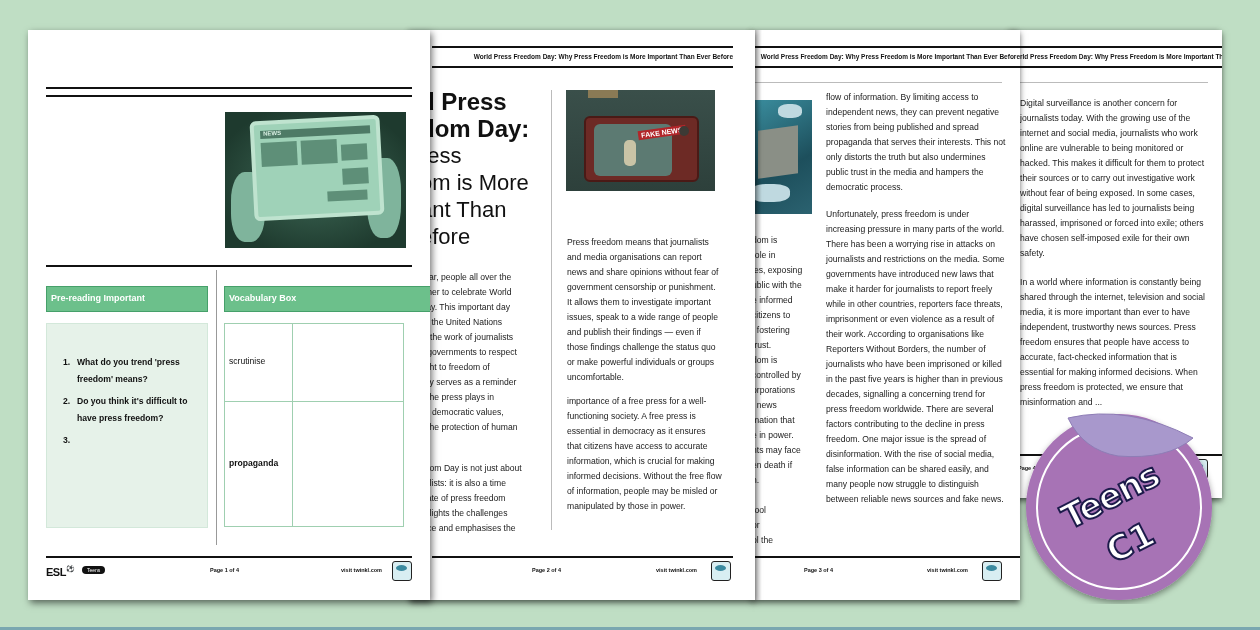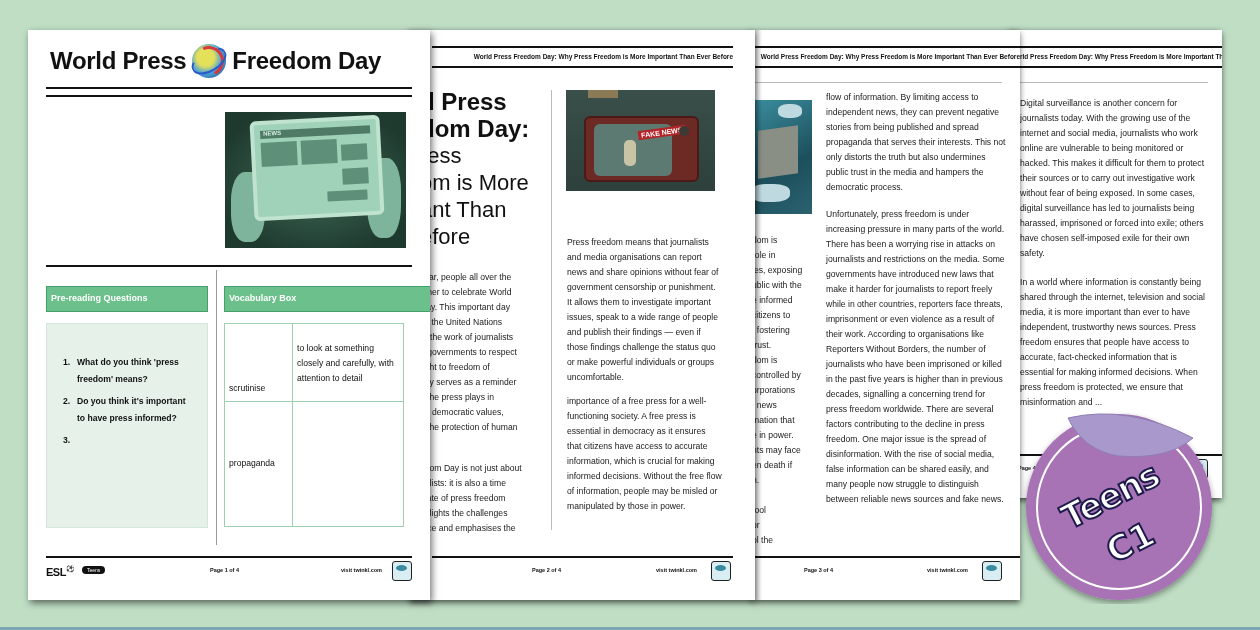--- a/index.html
+++ b/index.html
@@ -258,25 +258,20 @@
     <p>importance of a free press for a well-functioning society. A free press is essential in democracy as it ensures that citizens have access to accurate information, which is crucial for making informed decisions. Without the free flow of information, people may be misled or manipulated by those in power.</p>
   </div>
   <div class="footer" style="left:22px;right:22px;">
     <span class="pg" style="left:100px;">Page 2 of 4</span>
     <span class="visit" style="right:36px;">visit twinkl.com</span>
     <span class="badge-logo" style="right:2px;"></span>
   </div>
 </div>
 
 <div class="page" id="p1">
-  <div class="p1-title">
-    <span>World Press</span>
-    <span class="globe"></span>
-    <span>Freedom Day</span>
-  </div>
   <div class="dbl-rule" style="top:57px;"></div>
   <div class="dbl-rule" style="top:65px;"></div>
 
 
   <div class="photo tablet-photo">
     <div class="hand" style="left:6px;top:60px;width:34px;height:70px;"></div>
     <div class="hand" style="left:142px;top:46px;width:34px;height:80px;"></div>
     <div class="tablet">
       <div class="scr-head">
           <span>NEWS</span>
@@ -285,38 +280,37 @@
       <div class="cell" style="left:46px;top:18px;width:36px;height:24px;"></div>
       <div class="cell" style="left:86px;top:24px;width:26px;height:16px;"></div>
       <div class="cell" style="left:86px;top:48px;width:26px;height:16px;"></div>
       <div class="cell" style="left:70px;top:70px;width:40px;height:10px;"></div>
     </div>
   </div>
 
   <div class="h-rule" style="top:235px;"></div>
   <div class="vdivider" style="left:188px;top:240px;height:275px;background:#999;"></div>
 
-  <div class="section-bar" style="left:18px;top:256px;width:162px;">Pre-reading Questions</div>
+  <div class="section-bar" style="left:18px;top:256px;width:162px;">Pre-reading Important</div>
   <div class="q-box" style="left:18px;top:293px;width:162px;height:205px;">
     <ol>
-      <li><span class="n">1.</span><span>What do you think 'press freedom' means?</span></li>
-      <li><span class="n">2.</span><span>Do you think it's important to have press informed?</span></li>
+      <li><span class="n">1.</span><span>What do you trend 'press freedom' means?</span></li>
+      <li><span class="n">2.</span><span>Do you think it's difficult to have press freedom?</span></li>
       <li><span class="n">3.</span></li>
     </ol>
   </div>
 
   <div class="section-bar" style="left:196px;top:256px;width:214px;">Vocabulary Box</div>
   <div class="vocab" style="left:196px;top:293px;width:180px;height:204px;">
     <div class="vcol"></div>
     <div class="row" style="top:0;height:78px;">
-      <span class="term" style="top:32px;margin-top:27px;">scrutinise</span>
-      <span class="def" style="top:17px;">to look at something closely and carefully, with attention to detail</span>
+      <span class="term" style="top:32px;">scrutinise</span>
     </div>
     <div class="row" style="top:78px;height:126px;">
-      <span class="term" style="top:56px;">propaganda</span>
+      <span class="term" style="top:56px;font-weight:bold;">propaganda</span>
     </div>
   </div>
 
   <div class="footer" style="left:18px;right:18px;">
     <span class="esl-logo" style="left:0;"><span>ESL</span><sup>⚽</sup></span>
     <span class="teens-pill" style="left:36px;">Teens</span>
     <span class="pg" style="left:164px;">Page 1 of 4</span>
     <span class="visit" style="right:30px;">visit twinkl.com</span>
     <span class="badge-logo" style="right:0;"></span>
   </div>

